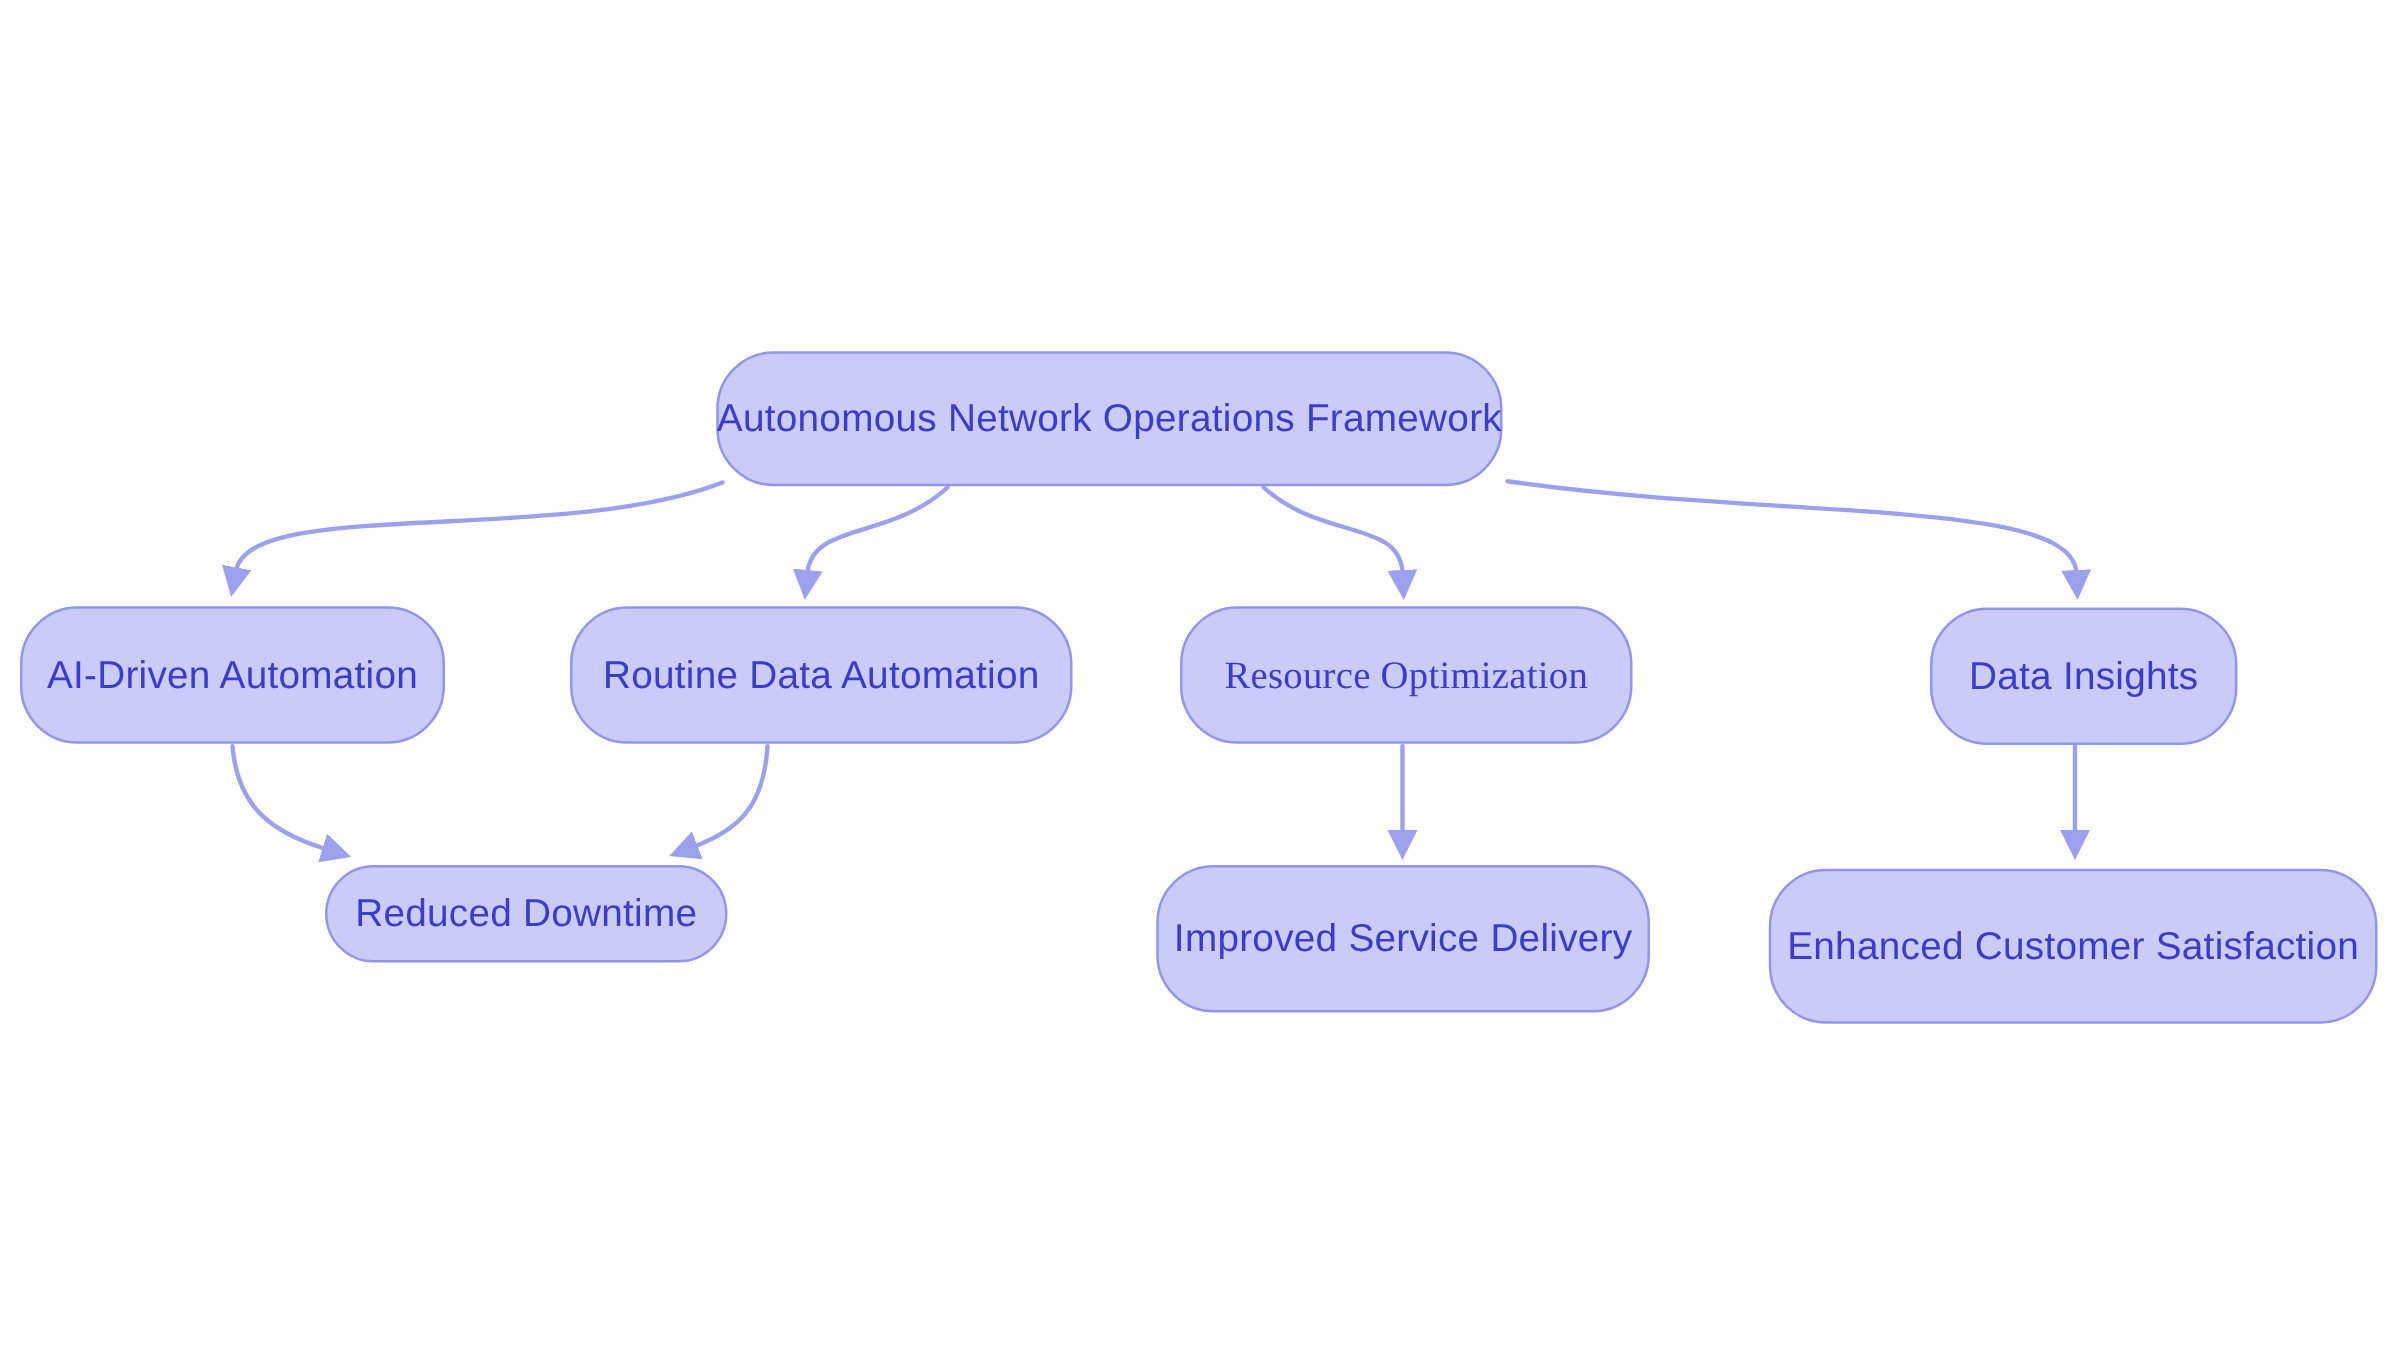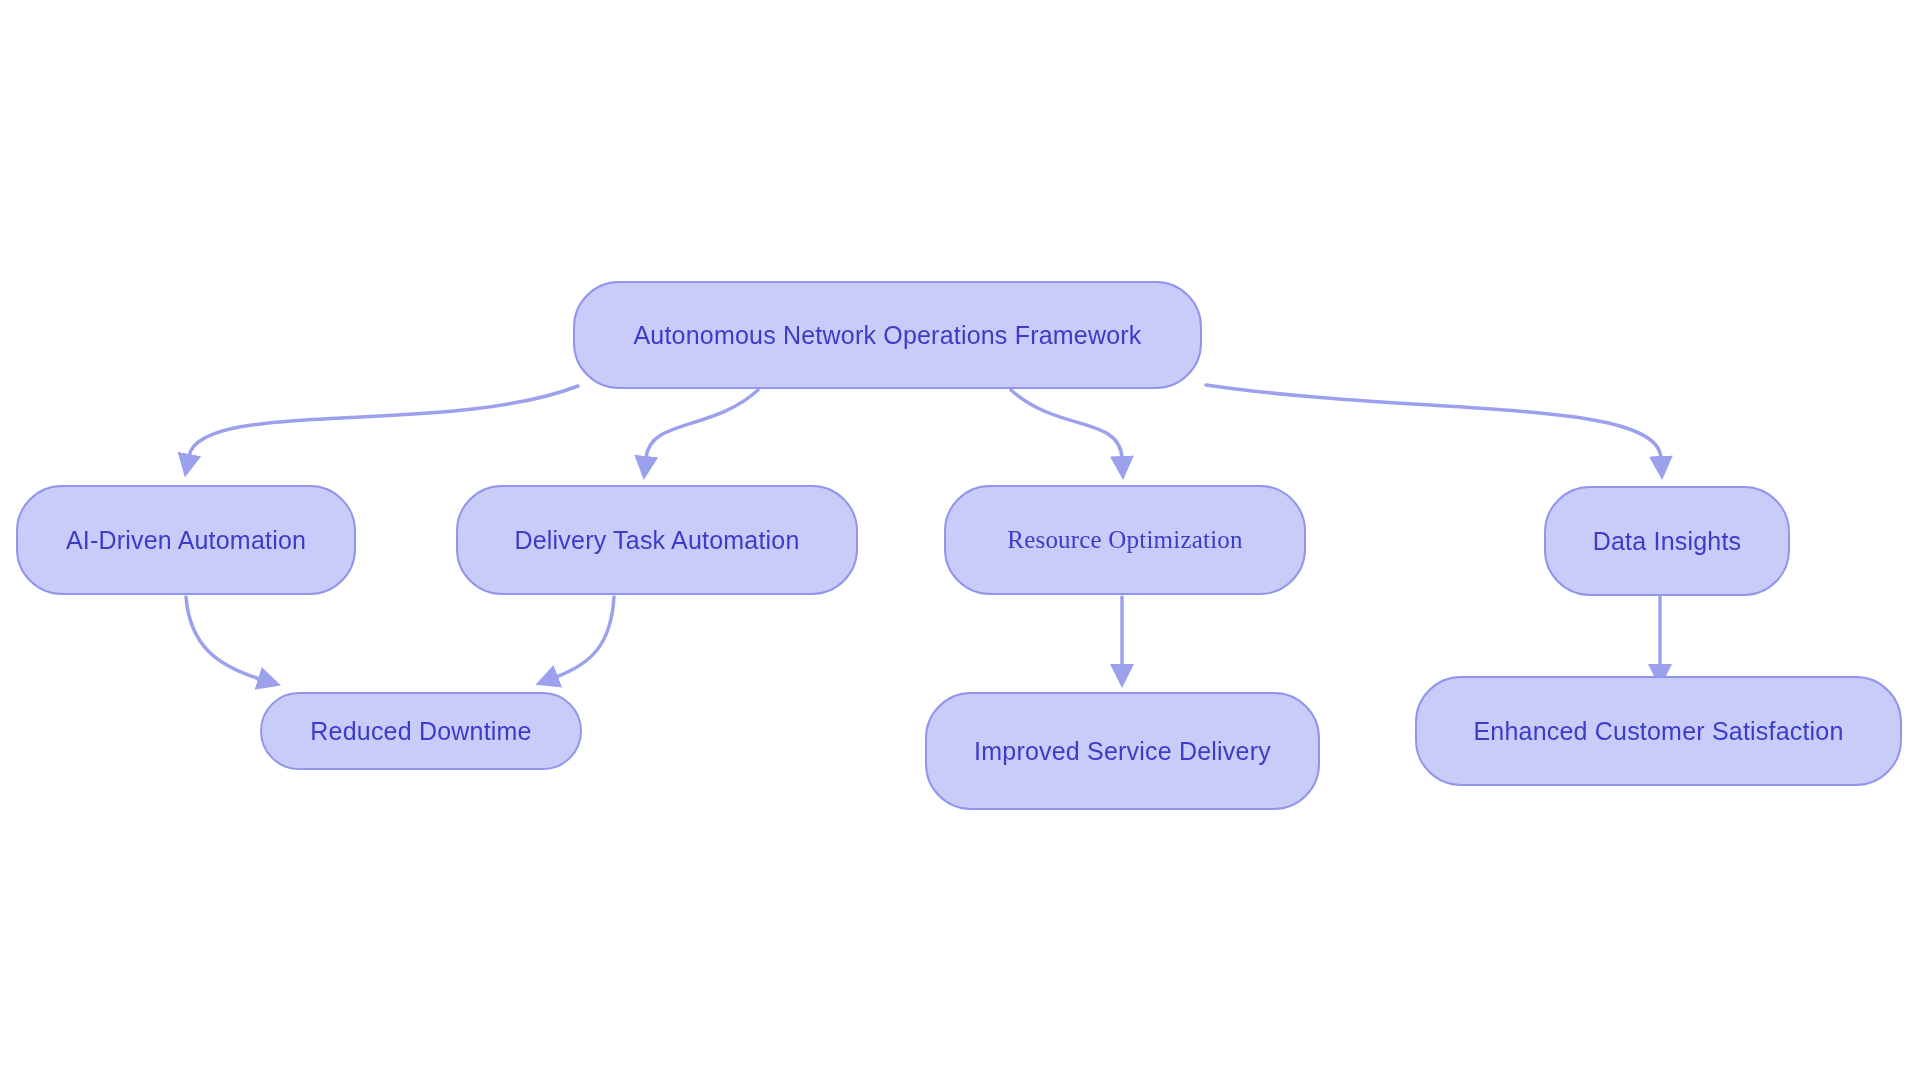--- a/index.html
+++ b/index.html
@@ -34,21 +34,21 @@
     background: var(--fill, #c9cbf8);
     border: 2px solid var(--border, #9196ec);
     border-radius: 46px;
     display: flex;
     align-items: center;
     justify-content: center;
     text-align: center;
   }
   .node span {
     color: var(--text, #3b3cc9);
-    font-size: 25px;
+    font-size: 31px;
     letter-spacing: 0.2px;
     white-space: nowrap;
   }
 </style>
 </head>
 <body>
 
 <div id="canvas" style="--fill: #c9cbf8; --border: #9196ec; --text: #3b3cc9; --arrow: #9ca1ee; background: rgb(255, 255, 255);">
   <svg id="edges" viewBox="0 0 1920 1083" xmlns="http://www.w3.org/2000/svg">
     <defs>
@@ -66,31 +66,31 @@
       <path class="edge" d="M 1660 597 L 1660 666" marker-end="url(#arrowhead)"></path>
     </svg>
   <div id="nodes">
       <div class="node" style="left: 573px; top: 281px; width: 629px; height: 108px;">
         <span>Autonomous Network Operations Framework</span>
       </div>
       <div class="node" style="left: 16px; top: 485px; width: 340px; height: 110px;">
         <span>AI-Driven Automation</span>
       </div>
       <div class="node" style="left: 456px; top: 485px; width: 402px; height: 110px;">
-        <span>Delivery Task Automation</span>
+        <span>Routine Data Automation</span>
       </div>
       <div class="node" style="left: 944px; top: 485px; width: 362px; height: 110px; font-family: Liberation Serif, serif;">
         <span>Resource Optimization</span>
       </div>
       <div class="node" style="left: 1544px; top: 486px; width: 246px; height: 110px;">
         <span>Data Insights</span>
       </div>
       <div class="node" style="left: 260px; top: 692px; width: 322px; height: 78px; align-items: center;">
         <span>Reduced Downtime</span>
       </div>
       <div class="node" style="left: 925px; top: 692px; width: 395px; height: 118px;">
         <span>Improved Service Delivery</span>
       </div>
-      <div class="node" style="left: 1415px; top: 676px; width: 487px; height: 110px;">
+      <div class="node" style="left: 1415px; top: 695px; width: 487px; height: 124px;">
         <span>Enhanced Customer Satisfaction</span>
       </div>
     </div>
 </div>
 
 </body></html>

